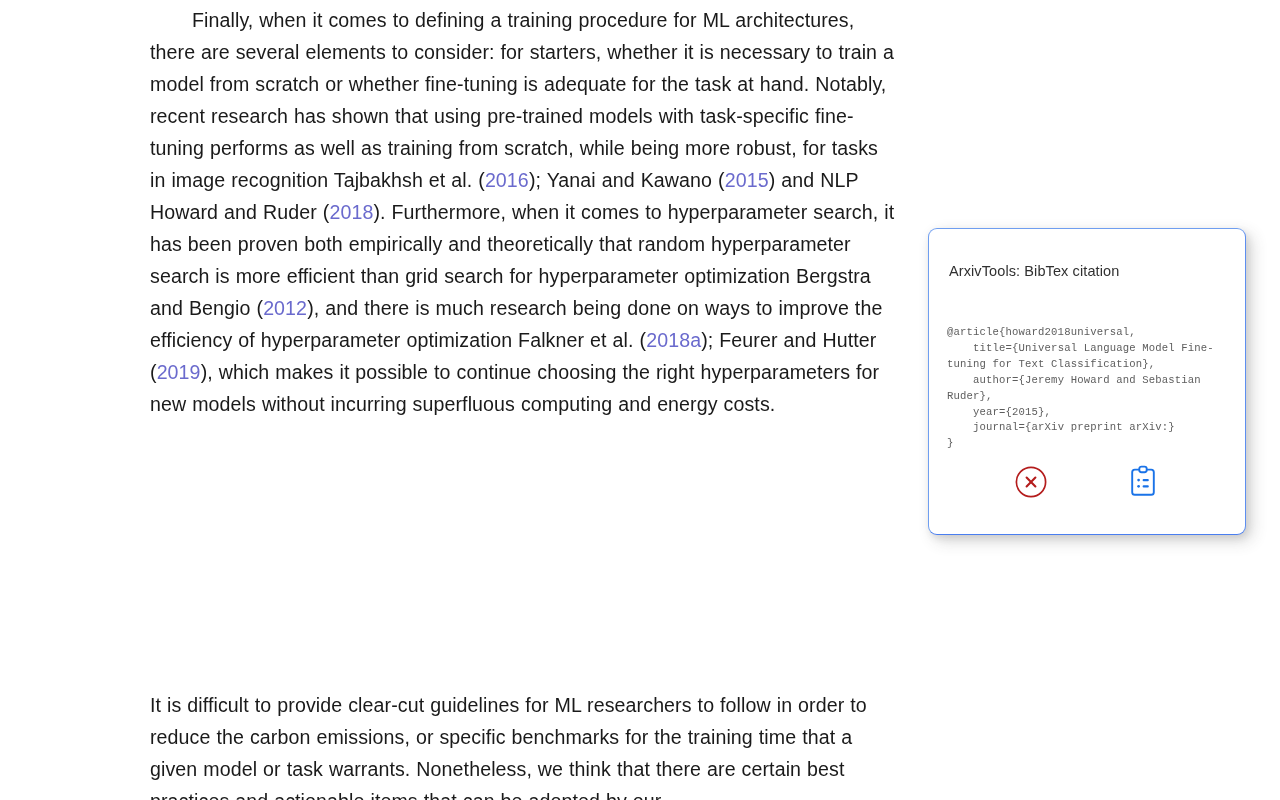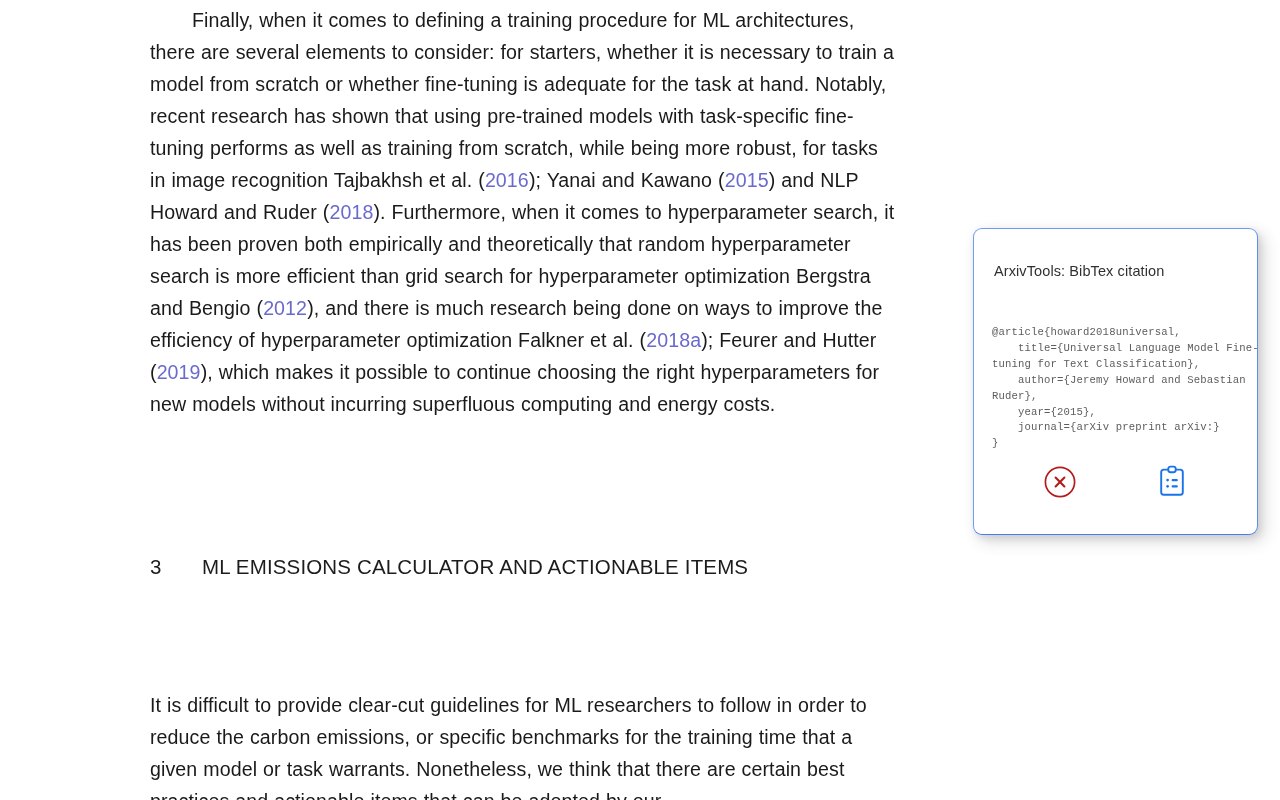--- a/index.html
+++ b/index.html
@@ -72,33 +72,32 @@
   .section-heading .sec-num {
     display: inline-block;
     width: 52px;
   }
 
   
   #arxivtools-popup {
     position: absolute;
     left: 928px;
     top: 228px;
-    width: 285px;
+    width: 318px;
     height: 307px;
     box-sizing: border-box;
     background: #ffffff;
     border: 1.5px solid #6f9ef0;
     border-bottom-color: #4a7ef0;
     border-right-color: #5d8ef0;
     border-radius: 9px;
     box-shadow:
       6px 6px 16px rgba(60, 60, 60, 0.20),
       2px 3px 7px rgba(60, 60, 60, 0.13);
     overflow: hidden;
-    margin-left: 45px;
   }
 
   .popup-title {
     position: absolute;
     left: 20px;
     top: 33px;
     font-family: "Liberation Sans", "DejaVu Sans", sans-serif;
     font-size: 14.5px;
     line-height: 18px;
     color: #303030;
@@ -145,23 +144,20 @@
   }
   .action-btn svg { display: block; }
 </style>
 </head>
 <body>
 
 <div id="paper">
 
   <p class="para doc-col" id="para-1"><span class="indent"></span>Finally, when it comes to defining a training procedure for ML architectures, there are several elements to consider: for starters, whether it is necessary to train a model from scratch or whether fine-tuning is adequate for the task at hand. Notably, recent research has shown that using pre-trained models with task-specific fine-tuning performs as well as training from scratch, while being more robust, for tasks in image recognition Tajbakhsh et al. (<span class="cite">2016</span>); Yanai and Kawano (<span class="cite">2015</span>) and NLP Howard and Ruder (<span class="cite">2018</span>). Furthermore, when it comes to hyperparameter search, it has been proven both empirically and theoretically that random hyperparameter search is more efficient than grid search for hyperparameter optimization Bergstra and Bengio (<span class="cite">2012</span>), and there is much research being done on ways to improve the efficiency of hyperparameter optimization Falkner et al. (<span class="cite">2018a</span>); Feurer and Hutter (<span class="cite">2019</span>), which makes it possible to continue choosing the right hyperparameters for new models without incurring superfluous computing and energy costs.</p>
 
-  <div class="section-heading">
-    <span class="sec-num">3</span><span>ML EMISSIONS CALCULATOR AND ACTIONABLE ITEMS</span>
-  </div>
 
   <p class="para doc-col" id="para-2">It is difficult to provide clear-cut guidelines for ML researchers to follow in order to reduce the carbon emissions, or specific benchmarks for the training time that a given model or task warrants. Nonetheless, we think that there are certain best practices and actionable items that can be adopted by our</p>
 
 </div>
 
 <div id="arxivtools-popup">
 
   <div class="popup-title">ArxivTools: BibTex citation</div>
 
   <pre class="popup-code">@article{howard2018universal,

